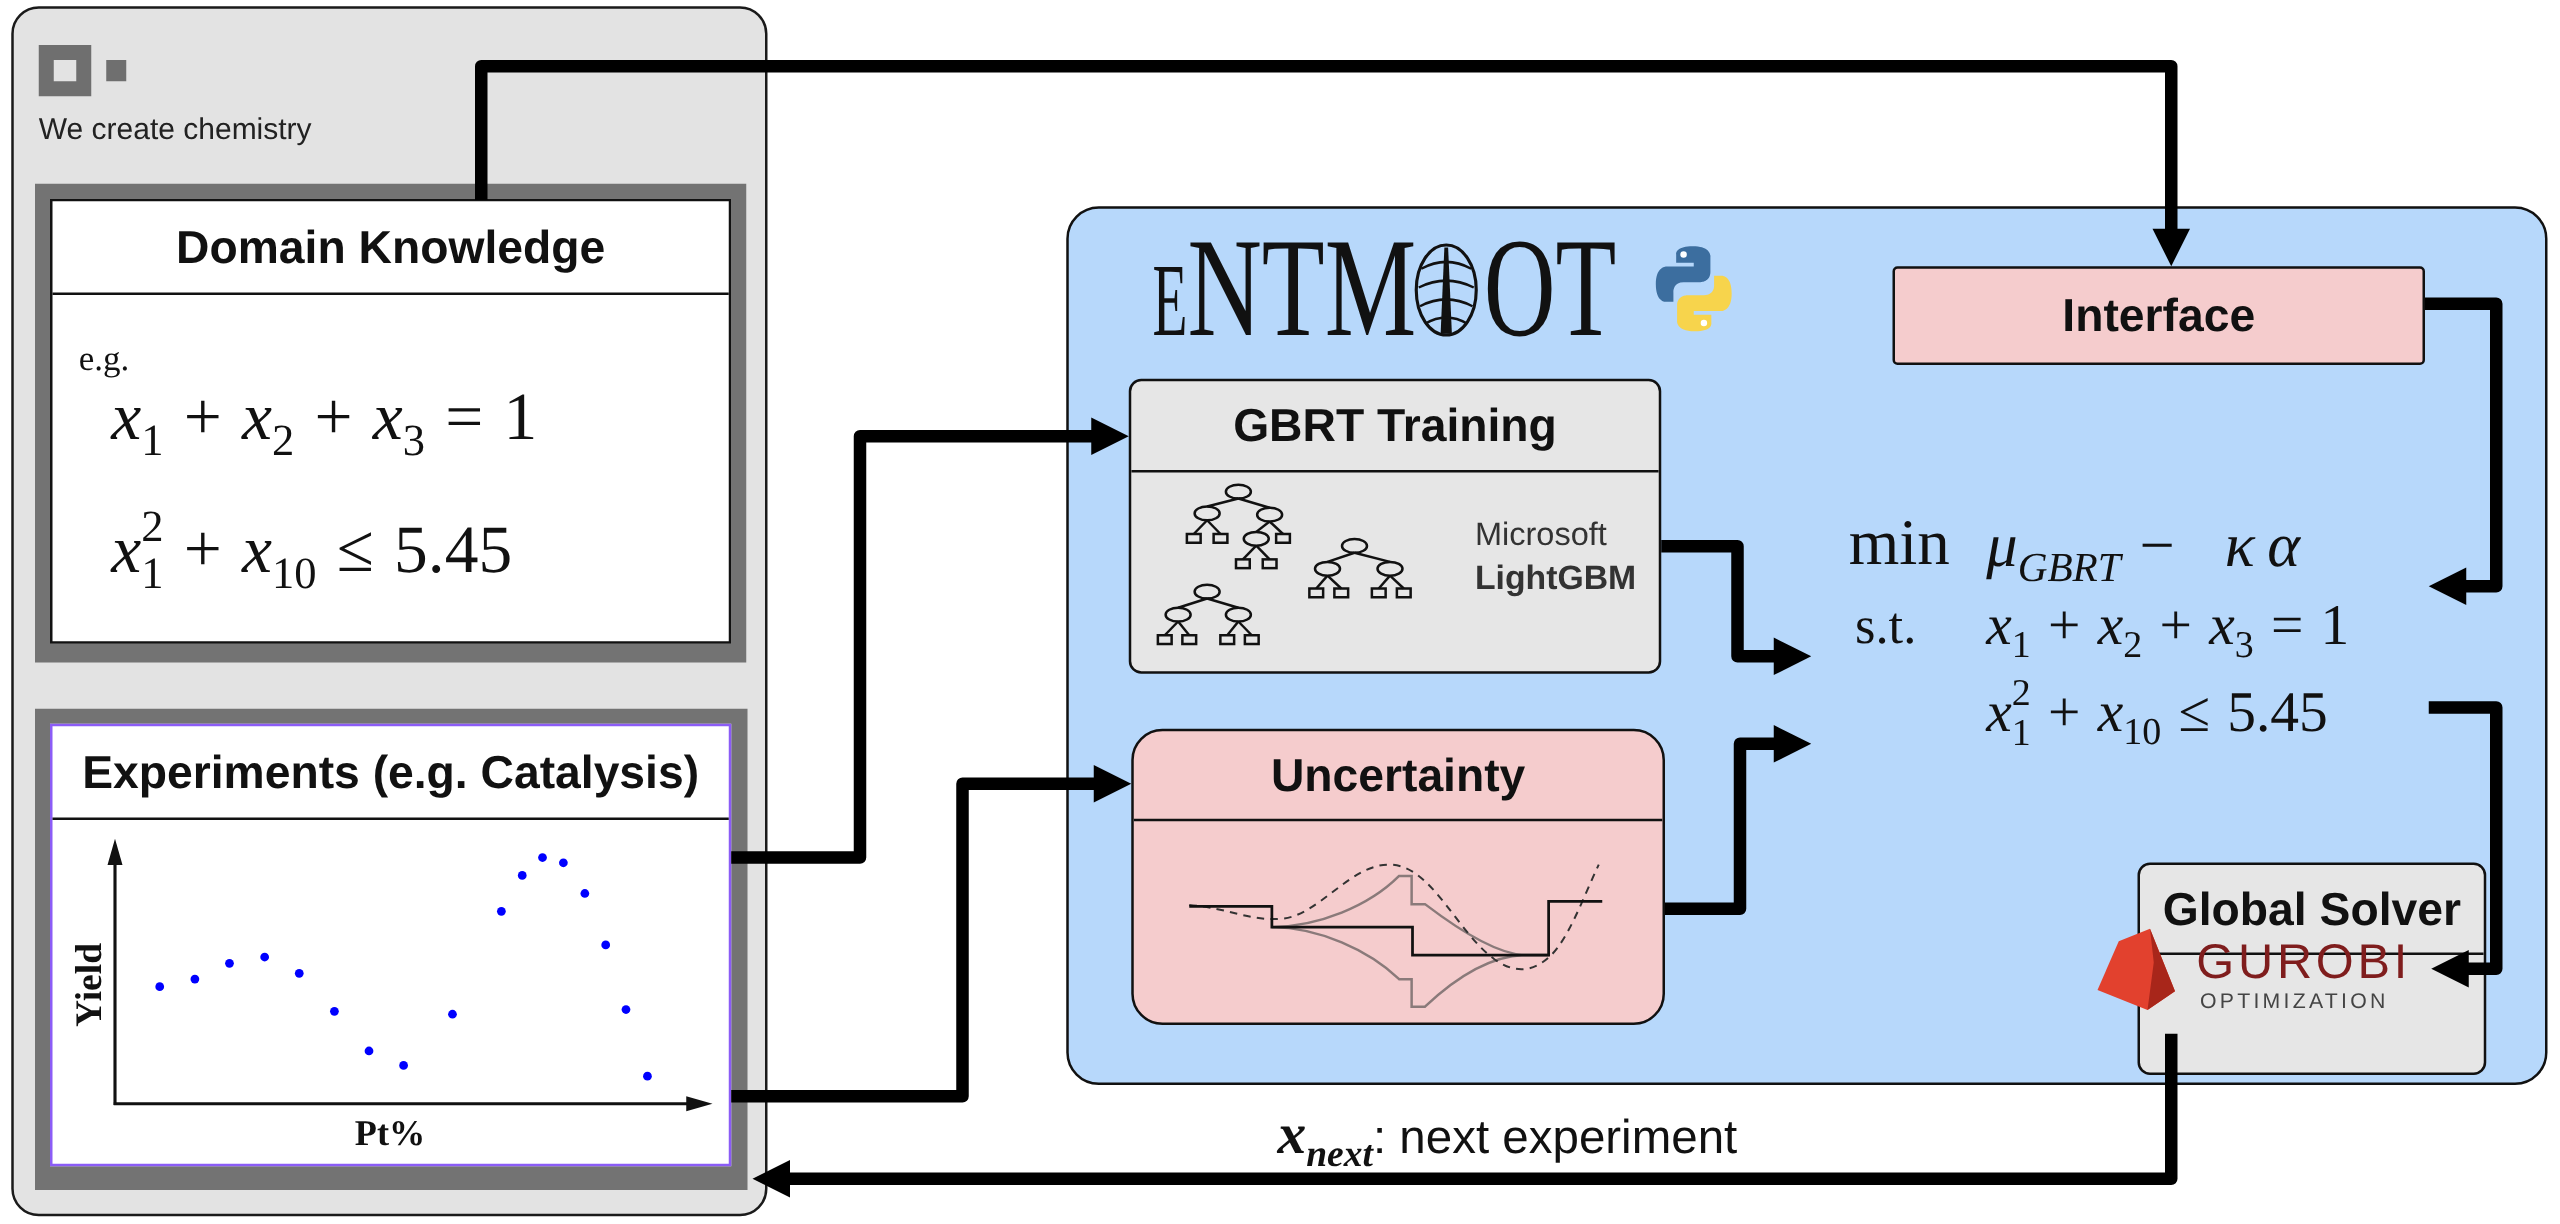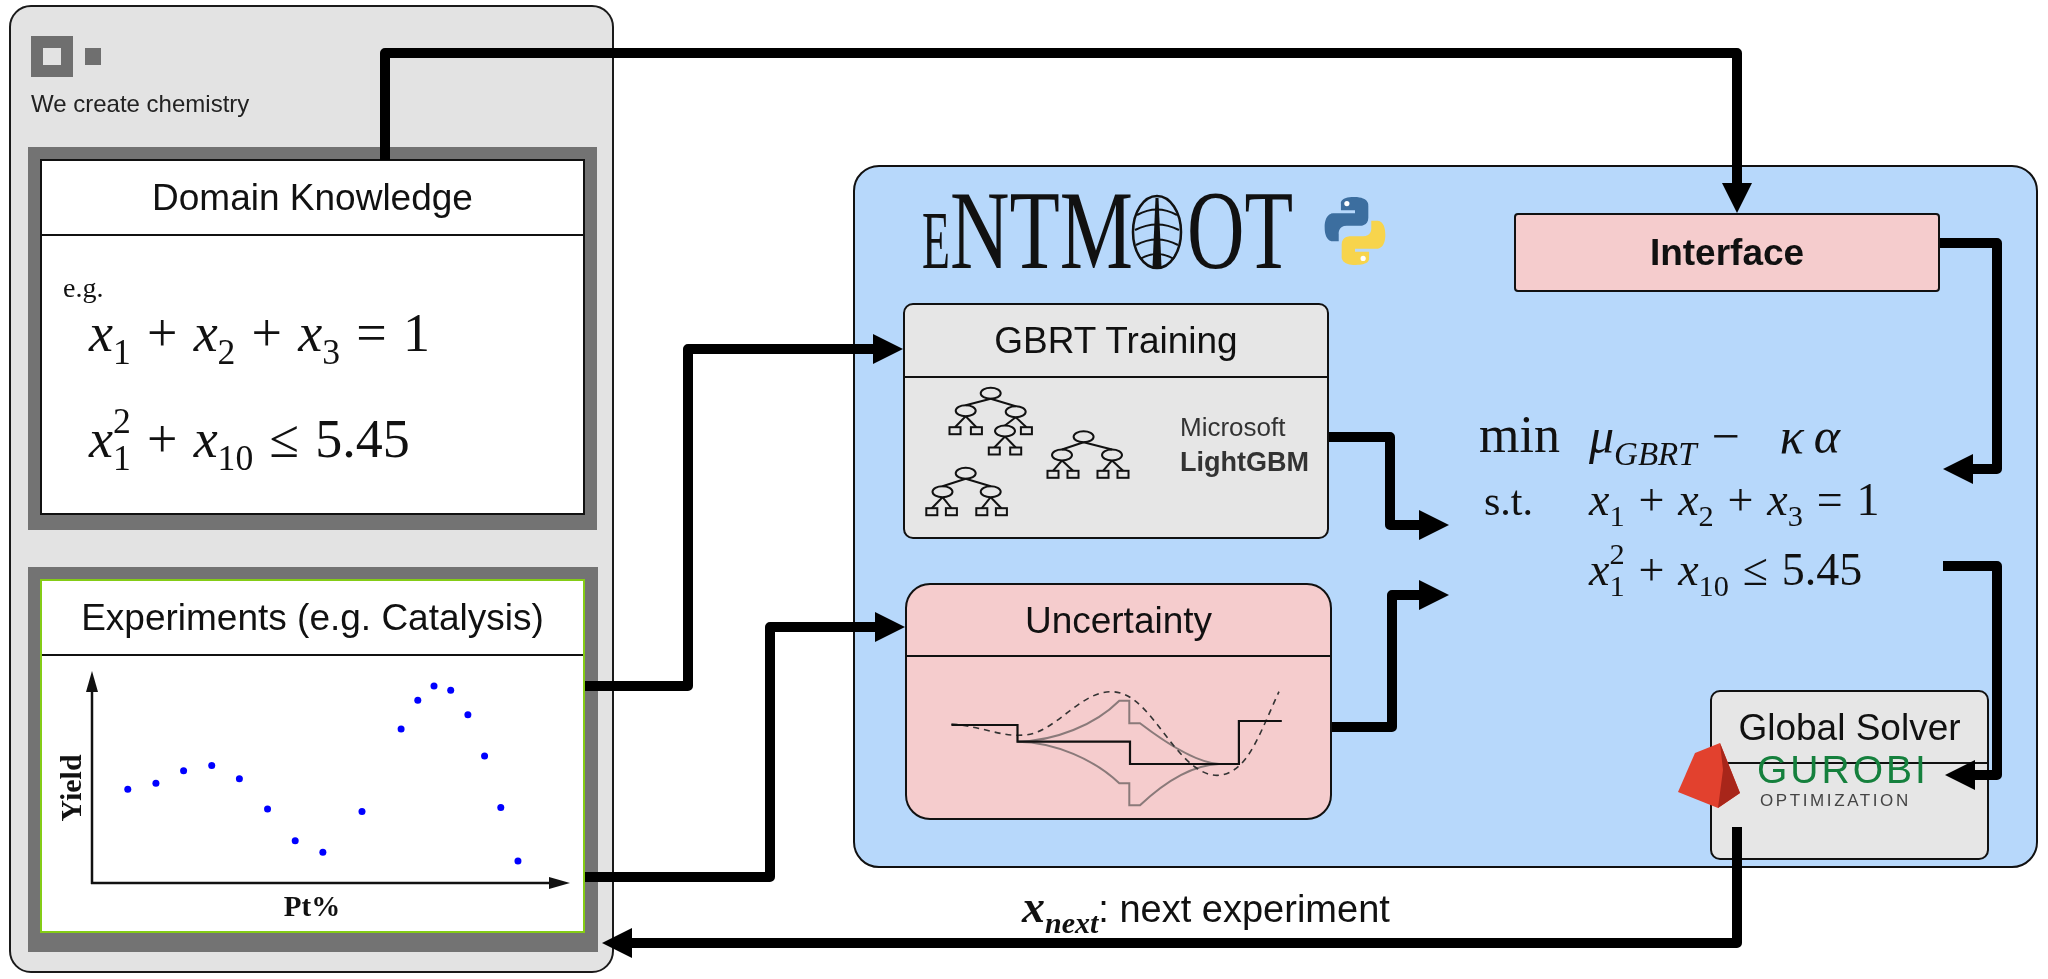--- a/index.html
+++ b/index.html
@@ -13,24 +13,24 @@
                 border: 2px solid #1a1a1a; border-radius: 22px; }
   .basf-sq-outline { left: 31px; top: 36px; width: 42px; height: 41px; border: 12px solid var(--basf_gray); }
   .basf-sq-small { left: 85px; top: 48px; width: 16px; height: 17px; background: var(--basf_gray); }
   .basf-word { left: 113px; top: 29px; font-size: 57px; font-weight: bold; line-height: 1; letter-spacing: -1.5px; color: #111; }
   .basf-tagline { left: 31px; top: 92px; font-size: 24px; line-height: 1; color: #222; white-space: nowrap; }
 
   .frame { background: var(--frame_gray); }
   .dk-frame { left: 28px; top: 147px; width: 569px; height: 383px; }
   .dk-box { left: 40px; top: 159px; width: 545px; height: 356px; background: #fff; border: 2px solid #111; }
   .exp-frame { left: 28px; top: 567px; width: 570px; height: 385px; }
-  .exp-box { left: 40px; top: 579px; width: 545px; height: 354px; background: #fff; border: 2px solid #84cc16; }
+  .exp-box { left: 40px; top: 579px; width: 545px; height: 354px; background: #fff; border: 2px solid #8b5cf6; }
 
   .box-header { position: absolute; left: 0; top: 0; right: 0; display: flex; align-items: center; justify-content: center;
-                border-bottom: 2px solid #111; font-weight: normal; font-size: 37px; line-height: 1; white-space: nowrap; color: #111; }
+                border-bottom: 2px solid #111; font-weight: bold; font-size: 37px; line-height: 1; white-space: nowrap; color: #111; }
   .dk-box .box-header, .exp-box .box-header { height: 75px; }
 
   .eg { left: 63px; top: 274px; font-family: "Liberation Serif", serif; font-size: 28px; line-height: 1; }
 
   
   .eq { position: absolute; font-family: "Liberation Serif", serif; line-height: 1; white-space: nowrap; color: #111; }
   .eq .v { font-style: italic; }
   .eq .sb { font-size: 0.66em; vertical-align: -0.36em; }
   .eq .op { margin: 0 0.3em; }
   .eq .ss { display: inline-flex; flex-direction: column; font-size: 0.66em; line-height: 1.05; vertical-align: 0.68em; }
@@ -59,21 +59,21 @@
   .ms-lib { left: 1180px; top: 449px; font-size: 27px; font-weight: bold; color: #333; line-height: 1; }
 
   .acq-min { left: 1479px; top: 409px; font-size: 52px; }
   .acq-obj { left: 1589px; top: 411px; font-size: 50px; }
   .acq-obj .gap { display: inline-block; width: 0.5em; }
   .acq-st { left: 1484px; top: 480px; font-size: 42px; }
   .acq-c1 { left: 1589px; top: 477px; font-size: 46px; }
   .acq-c2 { left: 1589px; top: 539px; font-size: 46px; }
 
   .gurobi-icon { left: 1676px; top: 740px; }
-  .gurobi-word { left: 1757px; top: 750px; font-size: 39px; letter-spacing: 3px; color: #15803d; line-height: 1; }
+  .gurobi-word { left: 1757px; top: 750px; font-size: 39px; letter-spacing: 3px; color: #7f1d1d; line-height: 1; }
   .gurobi-sub { left: 1760px; top: 792px; font-size: 17px; letter-spacing: 2.6px; color: #444; line-height: 1; }
 
   .loop-label { left: 1022px; top: 884px; white-space: nowrap; line-height: 1; font-size: 38px; }
   .loop-label .xn { font-family: "Liberation Serif", serif; font-weight: bold; font-style: italic; font-size: 46px; }
   .loop-label .xn-sub { font-family: "Liberation Serif", serif; font-weight: bold; font-style: italic; font-size: 30px; vertical-align: -0.35em; }
   .loop-label .loop-text { font-family: "Liberation Sans", sans-serif; font-size: 38px; }
 
   .overlay { left: 0; top: 0; pointer-events: none; }
   .svg-serif { font-family: "Liberation Serif", serif; }
   .py-blue { fill: var(--python_blue); }

